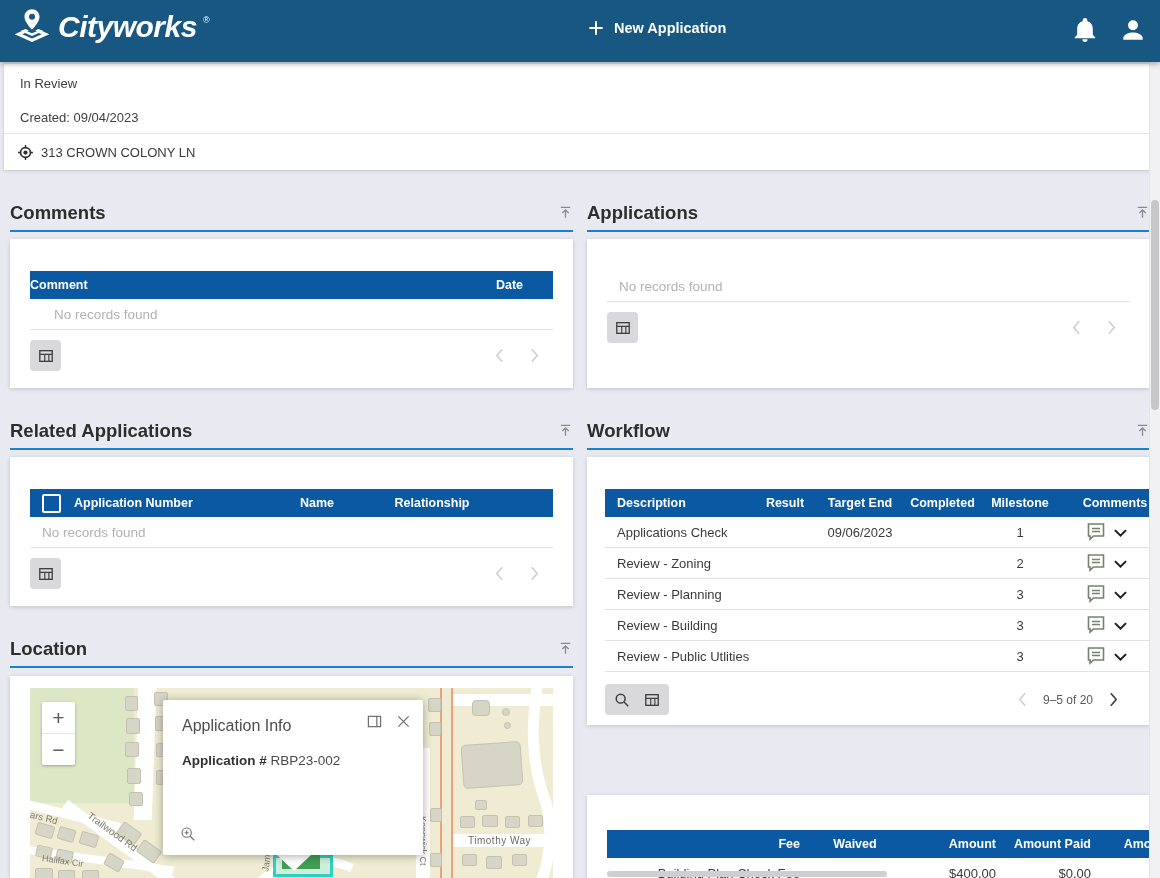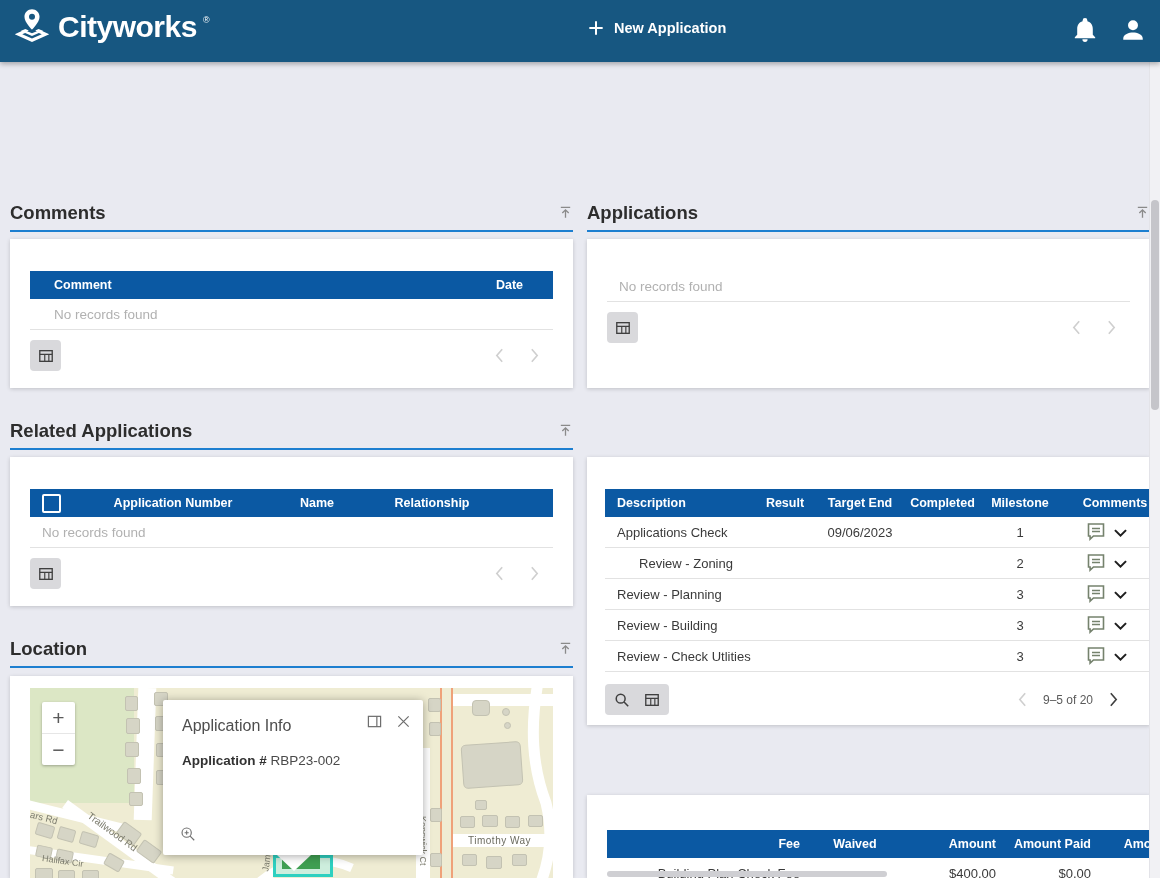--- a/index.html
+++ b/index.html
@@ -3,21 +3,21 @@
 <meta charset="utf-8">
 <style>
   html,body{margin:0;padding:0;}
   body{font-family:"Liberation Sans",sans-serif;background:#e9eaf1;}
   .page{position:relative;width:1160px;height:878px;background:#e9eaf1;overflow:hidden;}
 
   
   .appbar{position:absolute;left:0;top:0;width:1160px;height:62px;background:#175781;
           box-shadow:0 2px 5px rgba(0,0,0,.3);z-index:50;}
   .brand{position:absolute;left:12px;top:8px;display:flex;align-items:center;gap:6px;color:#fff;}
-  .brand-name{font-size:30px;font-weight:bold;letter-spacing:-.5px;}
+  .brand-name{font-size:30px;font-weight:bold;letter-spacing:-.5px;font-style:italic;}
   .brand-mark{font-size:9px;margin-top:-14px;}
   .new-app{position:absolute;left:586px;top:18px;display:flex;align-items:center;gap:8px;color:#fff;cursor:pointer;}
   .new-app span{font-size:14.5px;font-weight:bold;}
   .appbar-actions{position:absolute;right:14px;top:17px;display:flex;gap:22px;align-items:center;}
 
   
   .status-card{position:absolute;left:4px;top:64px;width:1152px;height:106px;background:#fff;
                box-shadow:0 1px 3px rgba(0,0,0,.18);}
   .status-line1{position:absolute;left:16px;top:12px;font-size:13px;color:#3f3f3f;}
   .status-line2{position:absolute;left:16px;top:46px;font-size:13px;color:#3f3f3f;}
@@ -29,21 +29,21 @@
               border-bottom:2px solid #1d7fd0;padding-bottom:7px;}
   .panel-title{font-size:18.5px;font-weight:bold;color:#2d2d2d;line-height:21px;}
   .collapse-btn{margin-top:3px;cursor:pointer;}
   .card{position:absolute;background:#fff;box-shadow:0 1px 4px rgba(0,0,0,.18);overflow:hidden;}
 
   .t-header{display:grid;background:#0b59a3;height:28px;align-items:center;color:#fff;
             font-size:12.5px;font-weight:bold;}
   .t-row{display:grid;height:30px;align-items:center;font-size:13px;color:#3a3a3a;border-bottom:1px solid #e2e2e2;}
   .empty-row{height:30px;display:flex;align-items:center;font-size:13.5px;color:#b1b1b1;
              border-bottom:1px solid #e2e2e2;padding-left:24px;}
-  .cell-l{padding-left:24px;text-align:left;}
+  .cell-l{text-align:left;}
   .cell-c{text-align:center;}
   .cell-r{text-align:right;padding-right:12px;}
   .hd-check{width:15px;height:15px;border:2px solid #fff;border-radius:2px;margin-left:12px;display:inline-block;}
 
   .card-foot{display:flex;justify-content:space-between;align-items:center;margin-top:10px;}
   .gray-btn{background:#d9d9dc;border-radius:4px;height:31px;display:flex;align-items:center;
             justify-content:center;gap:14px;cursor:pointer;}
   .pager{display:flex;align-items:center;gap:26px;padding-right:14px;}
   .pg-label{font-size:12px;color:#5a5a5a;}
 
@@ -115,20 +115,34 @@
           </svg>
       </span>
       <span>
         <svg viewBox="0 0 24 24" width="26" height="26">
             <path fill="#fff" d="M12 12.2a4.6 4.6 0 1 0 0-9.2 4.6 4.6 0 0 0 0 9.2zm0 2.2c-3.6 0-9 1.8-9 5.4V21h18v-1.2c0-3.6-5.4-5.4-9-5.4z"></path>
           </svg>
       </span>
     </div>
   </header>
 
+  <section class="status-card">
+    <div class="status-line1">In Review</div>
+    <div class="status-line2">Created: 09/04/2023</div>
+    <div class="status-addr">
+      <span>
+        <svg viewBox="0 0 24 24" width="17" height="17">
+          <circle cx="12" cy="12" r="7" fill="none" stroke="#2e2e2e" stroke-width="2.4"></circle>
+          <circle cx="12" cy="12" r="3" fill="#2e2e2e"></circle>
+          <path d="M12 1.5v3M12 19.5v3M1.5 12h3M19.5 12h3" stroke="#2e2e2e" stroke-width="2"></path>
+        </svg>
+      </span>
+      <span>313 CROWN COLONY LN</span>
+    </div>
+  </section>
 
   <div class="panel-head" style="left:10px;top:202px;">
     <span class="panel-title">Comments</span>
     <span class="collapse-btn">
       <svg viewBox="0 0 16 16" width="15" height="15">
           <path d="M3 2.5h10M8 13.5V6M4.6 8.6L8 5.2l3.4 3.4" stroke="#8a8a8a" stroke-width="1.4" fill="none"></path>
         </svg>
     </span>
   </div>
   <div class="card" style="left:10px;top:239px;width:563px;height:149px;">
@@ -200,21 +214,21 @@
     <span class="collapse-btn">
       <svg viewBox="0 0 16 16" width="15" height="15">
           <path d="M3 2.5h10M8 13.5V6M4.6 8.6L8 5.2l3.4 3.4" stroke="#8a8a8a" stroke-width="1.4" fill="none"></path>
         </svg>
     </span>
   </div>
   <div class="card" style="left:10px;top:457px;width:563px;height:149px;">
     <div style="margin:32px 20px 0;">
       <div class="t-header" style="grid-template-columns:42px 200px 90px 140px;">
         <span class="hd-check"></span>
-        <span class="cell-l" style="padding-left:2px;text-align:center;">Application Number</span>
+        <span class="cell-l" style="padding-left:2px;">Application Number</span>
         <span class="cell-c">Name</span>
         <span class="cell-c">Relationship</span>
       </div>
       <div class="empty-row" style="padding-left:12px;">No records found</div>
       <div class="card-foot">
         <span class="gray-btn" style="width:31px;">
           <svg viewBox="0 0 18 18" width="16" height="16">
               <rect x="2" y="3" width="14" height="12" fill="none" stroke="#3f3f3f" stroke-width="1.5"></rect>
               <path d="M2 7.2h14M7.6 7.2V15M12.2 7.2V15" stroke="#3f3f3f" stroke-width="1.3"></path>
             </svg>
@@ -228,20 +242,28 @@
           <span>
               <svg viewBox="0 0 10 16" width="9" height="15">
                 <path d="M2 1l6 7-6 7" stroke="#cfcfcf" stroke-width="1.8" fill="none"></path>
               </svg>
             </span>
         </span>
       </div>
     </div>
   </div>
 
+  <div class="panel-head" style="left:587px;top:420px;">
+    <span class="panel-title">Workflow</span>
+    <span class="collapse-btn">
+      <svg viewBox="0 0 16 16" width="15" height="15">
+          <path d="M3 2.5h10M8 13.5V6M4.6 8.6L8 5.2l3.4 3.4" stroke="#8a8a8a" stroke-width="1.4" fill="none"></path>
+        </svg>
+    </span>
+  </div>
   <div class="card" style="left:587px;top:457px;width:563px;height:268px;">
     <div style="margin:32px 0 0 18px;width:580px;">
       <div class="t-header" style="grid-template-columns:150px 60px 90px 75px 80px 110px;">
         <span class="cell-l" style="padding-left:12px;">Description</span>
         <span class="cell-c">Result</span>
         <span class="cell-c">Target End</span>
         <span class="cell-c">Completed</span>
         <span class="cell-c">Milestone</span>
         <span class="cell-c">Comments</span>
       </div>
@@ -261,21 +283,21 @@
             </span>
           <span>
               <svg viewBox="0 0 24 24" width="19" height="19">
                 <path d="M5 9l7 7 7-7" stroke="#1f1f1f" stroke-width="2.6" fill="none"></path>
               </svg>
             </span>
         </span>
       </div>
 
       <div class="t-row" style="grid-template-columns:150px 60px 90px 75px 80px 110px;">
-        <span class="cell-l" style="padding-left:12px;text-align:center;">Review - Zoning</span>
+        <span class="cell-l" style="padding-left:12px;">Review - Zoning</span>
         <span class="cell-c"></span>
         <span class="cell-c"></span>
         <span class="cell-c"></span>
         <span class="cell-c">2</span>
         <span class="wf-comm">
           <span>
               <svg viewBox="0 0 24 24" width="25" height="24">
                 <path d="M4 4h15v12H9l-3.4 3.2V16H4z" fill="#fff" stroke="#75826d" stroke-width="1.6"></path>
                 <path d="M7.5 8.5h8M7.5 11.5h8" stroke="#75826d" stroke-width="1.3"></path>
               </svg>
@@ -324,21 +346,21 @@
             </span>
           <span>
               <svg viewBox="0 0 24 24" width="19" height="19">
                 <path d="M5 9l7 7 7-7" stroke="#1f1f1f" stroke-width="2.6" fill="none"></path>
               </svg>
             </span>
         </span>
       </div>
 
       <div class="t-row" style="grid-template-columns:150px 60px 90px 75px 80px 110px;">
-        <span class="cell-l" style="padding-left:12px;">Review - Check Utlities</span>
+        <span class="cell-l" style="padding-left:12px;">Review - Public Utlities</span>
         <span class="cell-c"></span>
         <span class="cell-c"></span>
         <span class="cell-c"></span>
         <span class="cell-c">3</span>
         <span class="wf-comm">
           <span>
               <svg viewBox="0 0 24 24" width="25" height="24">
                 <path d="M4 4h15v12H9l-3.4 3.2V16H4z" fill="#fff" stroke="#75826d" stroke-width="1.6"></path>
                 <path d="M7.5 8.5h8M7.5 11.5h8" stroke="#75826d" stroke-width="1.3"></path>
               </svg>

